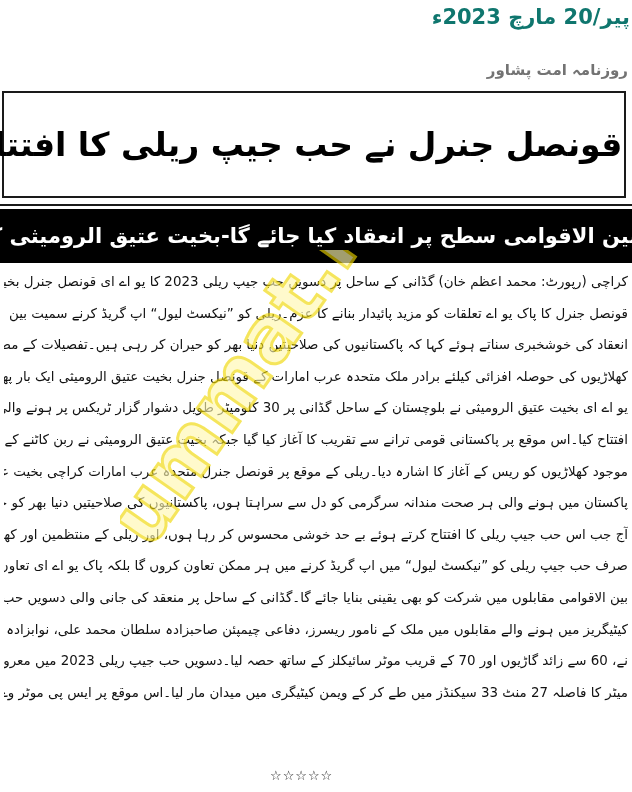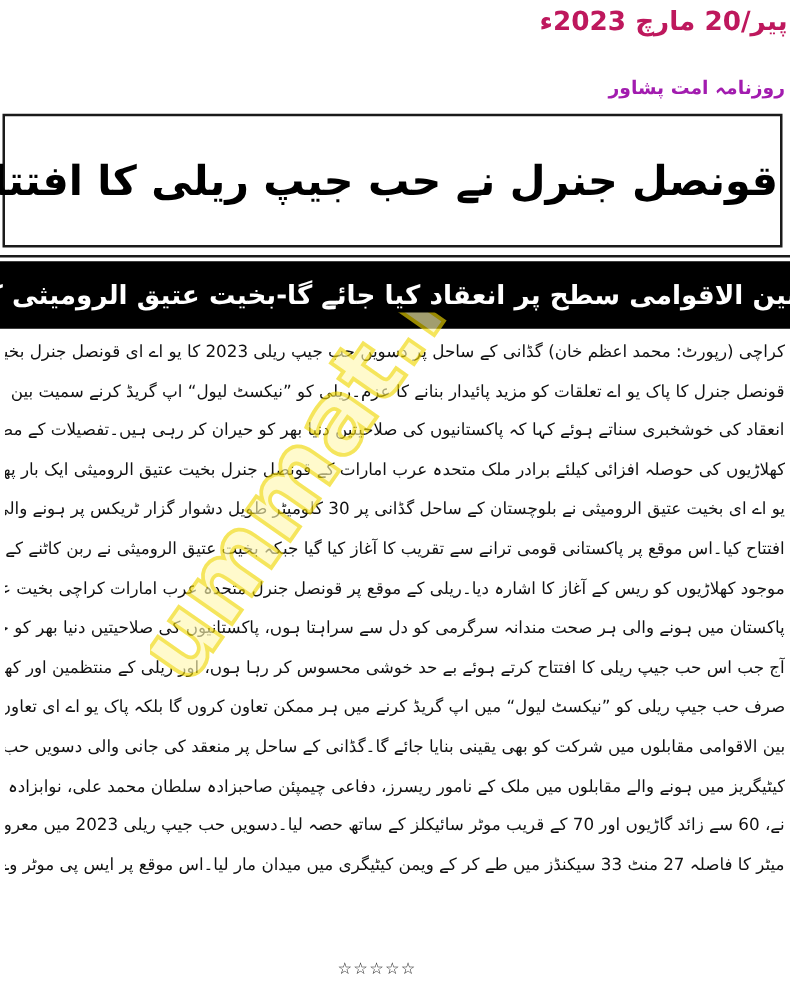--- a/index.html
+++ b/index.html
@@ -14,35 +14,35 @@
       overflow: hidden;
       font-family: "DejaVu Sans", sans-serif;
       color: #111111;
     }
     .date-line {
       position: absolute;
       top: 2px;
       right: 2px;
       height: 30px;
       direction: rtl;
-      color: #be185d;
+      color: #0f766e;
       font-size: 21px;
       font-weight: bold;
       line-height: 30px;
       white-space: nowrap;
     }
     .source-line {
       position: absolute;
       top: 58px;
       right: 4px;
       direction: rtl;
       font-size: 15px;
       font-weight: bold;
       line-height: 24px;
-      color: #a21caf;
+      color: #737373;
       white-space: nowrap;
     }
     .headline-box {
       position: absolute;
       top: 91px;
       left: 2px;
       width: 624px;
       height: 107px;
       border: 2px solid #1a1a1a;
       box-sizing: border-box;

